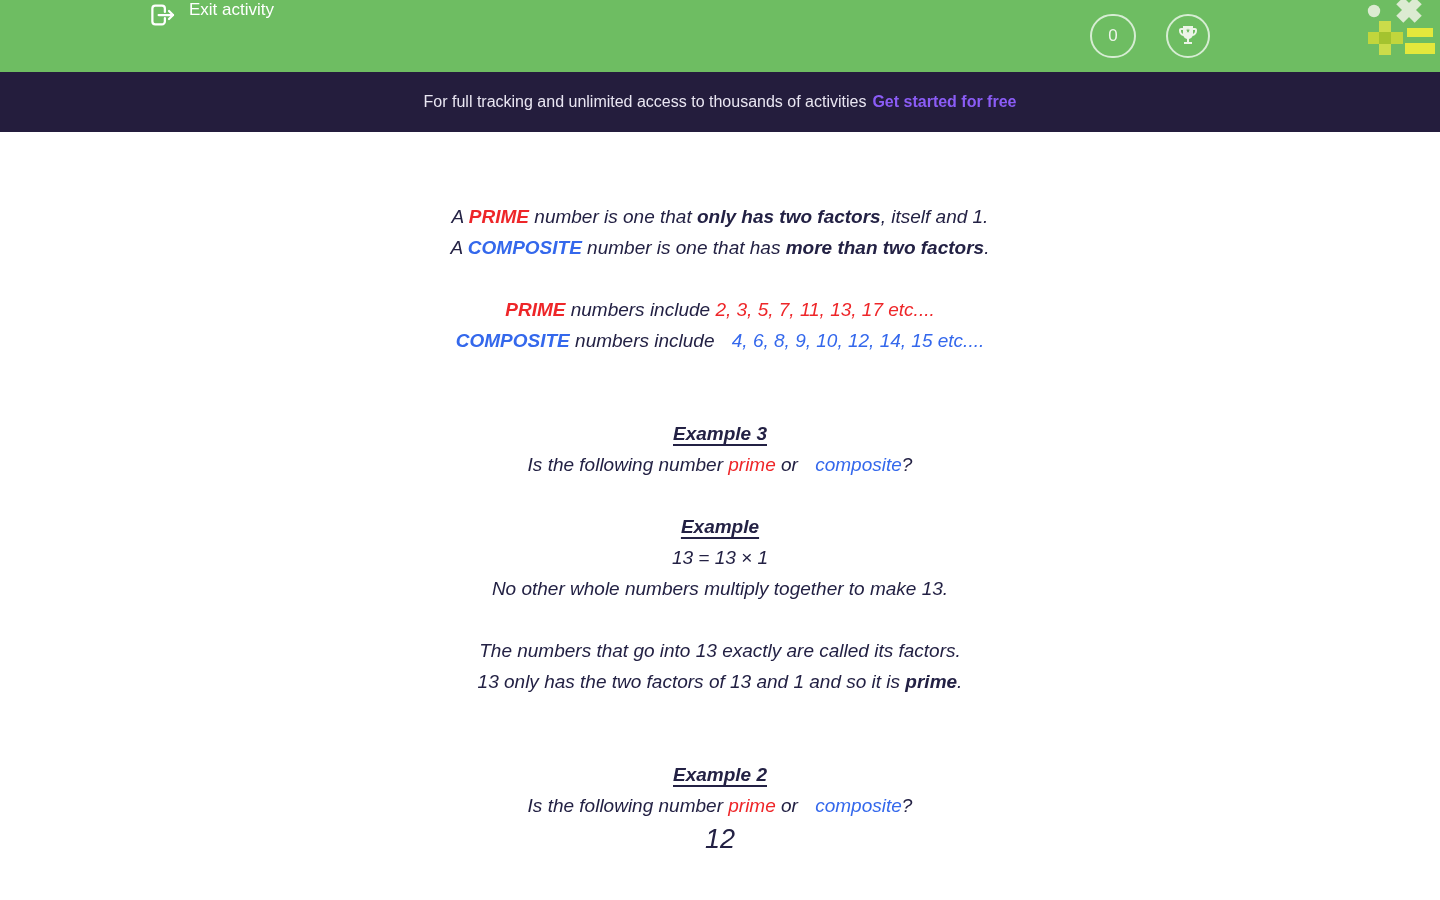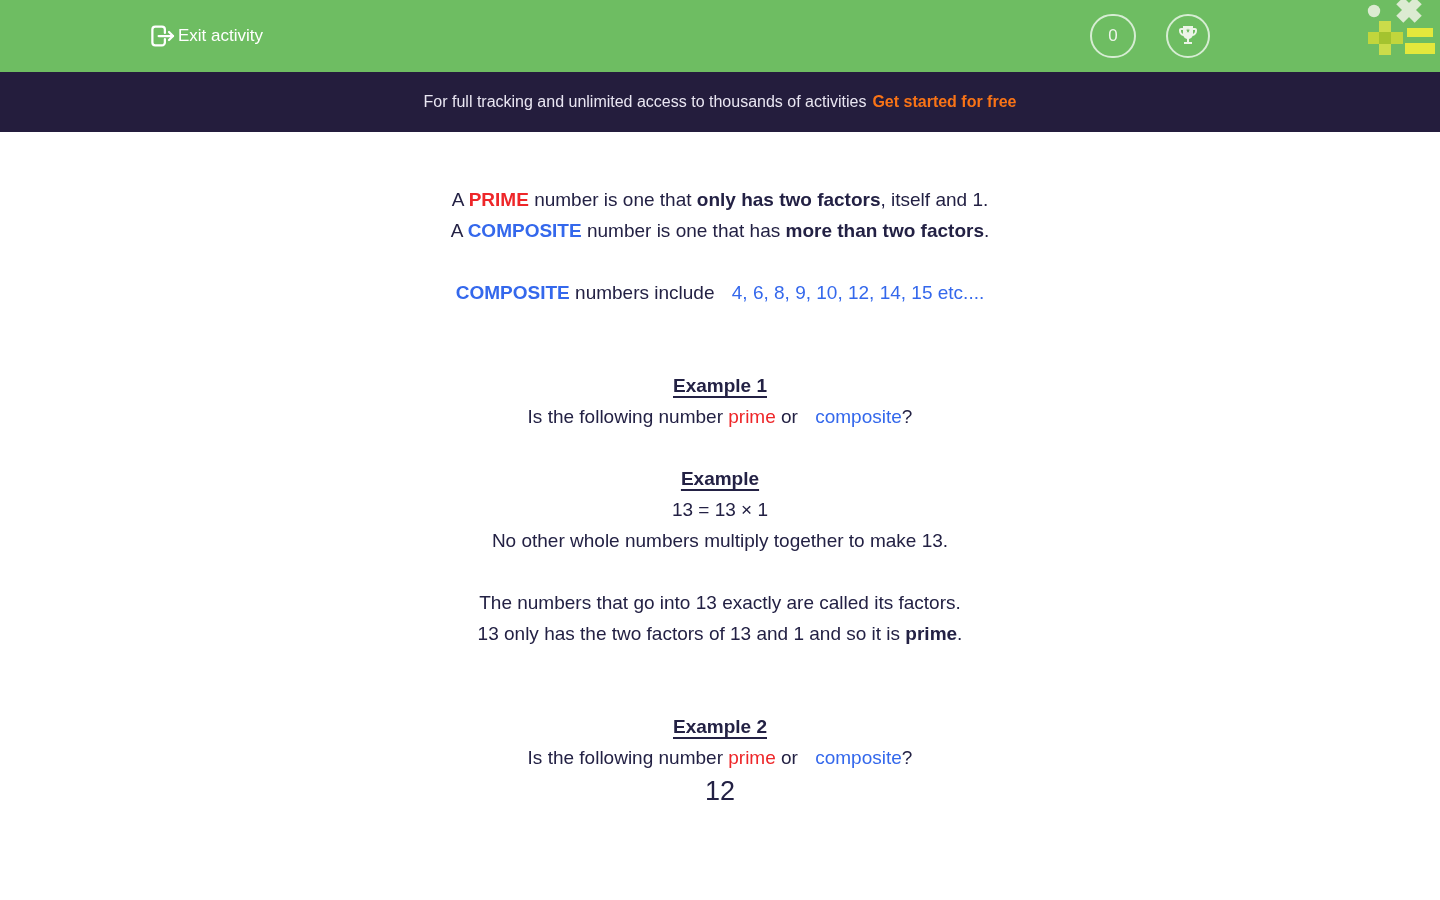--- a/index.html
+++ b/index.html
@@ -11,21 +11,21 @@
   }
 
   
   .topbar {
     position:relative;
     height:72px;
     background:var(--green,#6ebd62);
   }
   .exit-btn {
     position:absolute; left:148px; top:0; height:72px;
-    display:flex; align-items:center; 
+    display:flex; gap:11px;
     background:transparent; border:none; cursor:pointer;
     color:#ffffff; font-size:17px; font-family:inherit;
   }
   .exit-btn svg { display:block; }
   .topbar-title {
     position:absolute; left:300px; right:396px; top:0; height:72px;
     display:flex; align-items:center; justify-content:center;
     color:#ffffff; font-size:20px; font-weight:700; white-space:nowrap;
   }
   .score-pill {
@@ -45,30 +45,31 @@
   .brand-logo { position:absolute; right:0; top:0; }
 
   
   .promo-banner {
     height:60px;
     background:var(--navy,#241d3d);
     display:flex; align-items:center; justify-content:center;
     font-size:16px; color:#e9e6f2; white-space:pre-wrap;
   }
   .promo-banner a {
-    color:#f97316; font-weight:700; text-decoration:none; cursor:pointer;
+    color:#8b5cf6; font-weight:700; text-decoration:none; cursor:pointer;
     margin-left:6px;
   }
 
   
   .content {
-    padding-top:52px;
+    padding-top:69px;
     text-align:center;
     font-size:19px;
     line-height:31px;
+    font-style:italic;
   }
   .content .line { display:block; }
   .gap-1 { margin-top:31px; }
   .gap-2 { margin-top:62px; }
   .section-heading {
     font-weight:700;
     text-decoration:underline;
     text-decoration-thickness:2px;
     text-underline-offset:4px;
   }
@@ -134,25 +135,26 @@
 </div>
 
 <main class="content">
 
   <p>
     <span class="line"><span class="seg-plain">A </span><span class="seg-red-bold">PRIME</span><span class="seg-plain"> number is one that </span><span class="seg-bold">only has two factors</span><span class="seg-plain">, itself and 1.</span></span>
     <span class="line"><span class="seg-plain">A </span><span class="seg-blue-bold">COMPOSITE</span><span class="seg-plain"> number is one that has </span><span class="seg-bold">more than two factors</span><span class="seg-plain">.</span></span>
   </p>
 
   <p class="gap-1">
+    <span class="line"><span class="seg-red-bold">PRIME</span><span class="seg-plain"> numbers include </span><span class="seg-red">2, 3, 5, 7, 11, 13, 17 etc....</span></span>
     <span class="line"><span class="seg-blue-bold">COMPOSITE</span><span class="seg-plain"> numbers include </span><span class="seg-blue">4, 6, 8, 9, 10, 12, 14, 15 etc....</span></span>
   </p>
 
   <section>
-    <h2 class="section-heading gap-2" style="font-size:19px;">Example 1</h2>
+    <h2 class="section-heading gap-2" style="font-size:19px;">Example 3</h2>
     <p><span class="seg-plain">Is the following number </span><span class="seg-red">prime</span><span class="seg-plain"> or </span><span class="seg-blue">composite</span><span class="seg-plain">?</span></p>
   </section>
 
   <section>
     <h2 class="section-heading gap-1" style="font-size:19px;">Example</h2>
     <p>13 = 13 × 1</p>
     <p>No other whole numbers multiply together to make 13.</p>
     <p class="gap-1">
       <span class="line"><span class="seg-plain">The numbers that go into 13 exactly are called its factors.</span></span>
       <span class="line"><span class="seg-plain">13 only has the two factors of 13 and 1 and so it is </span><span class="seg-bold">prime</span><span class="seg-plain">.</span></span>

